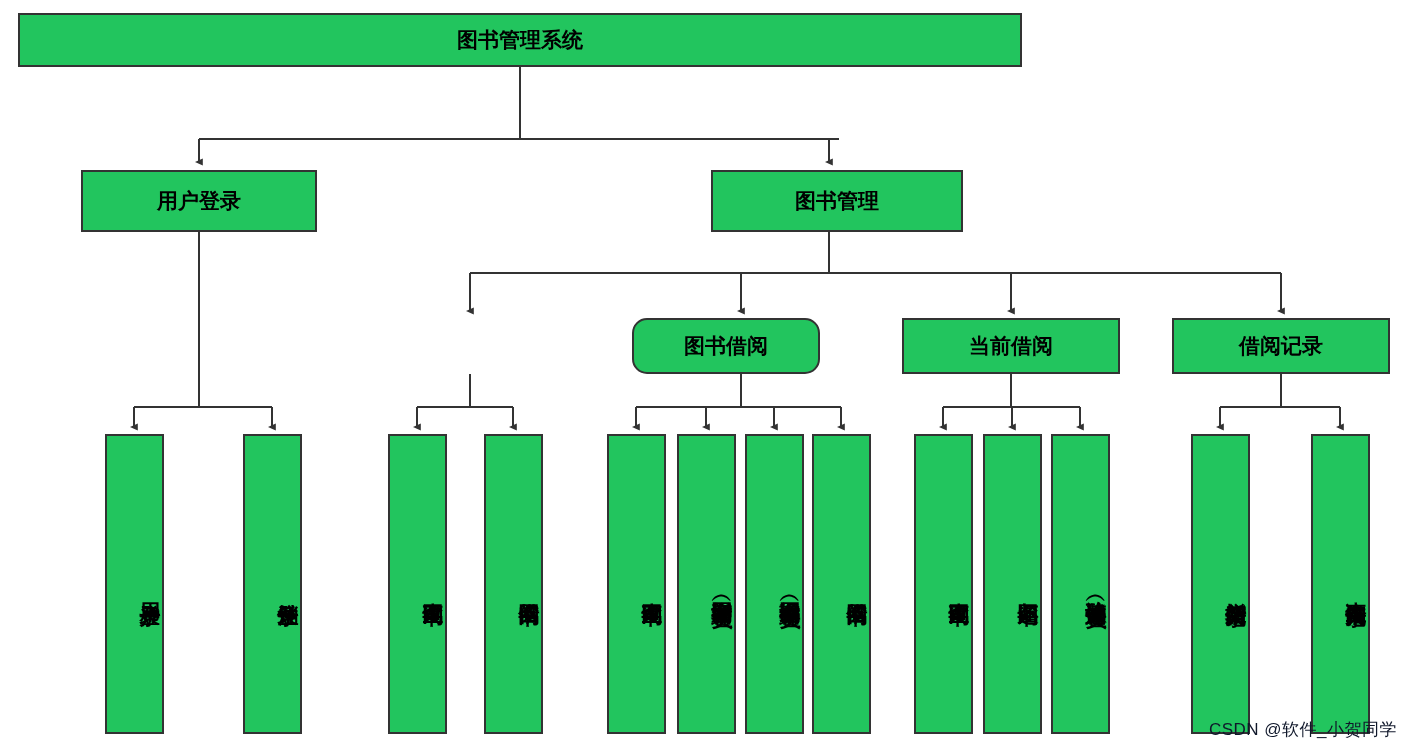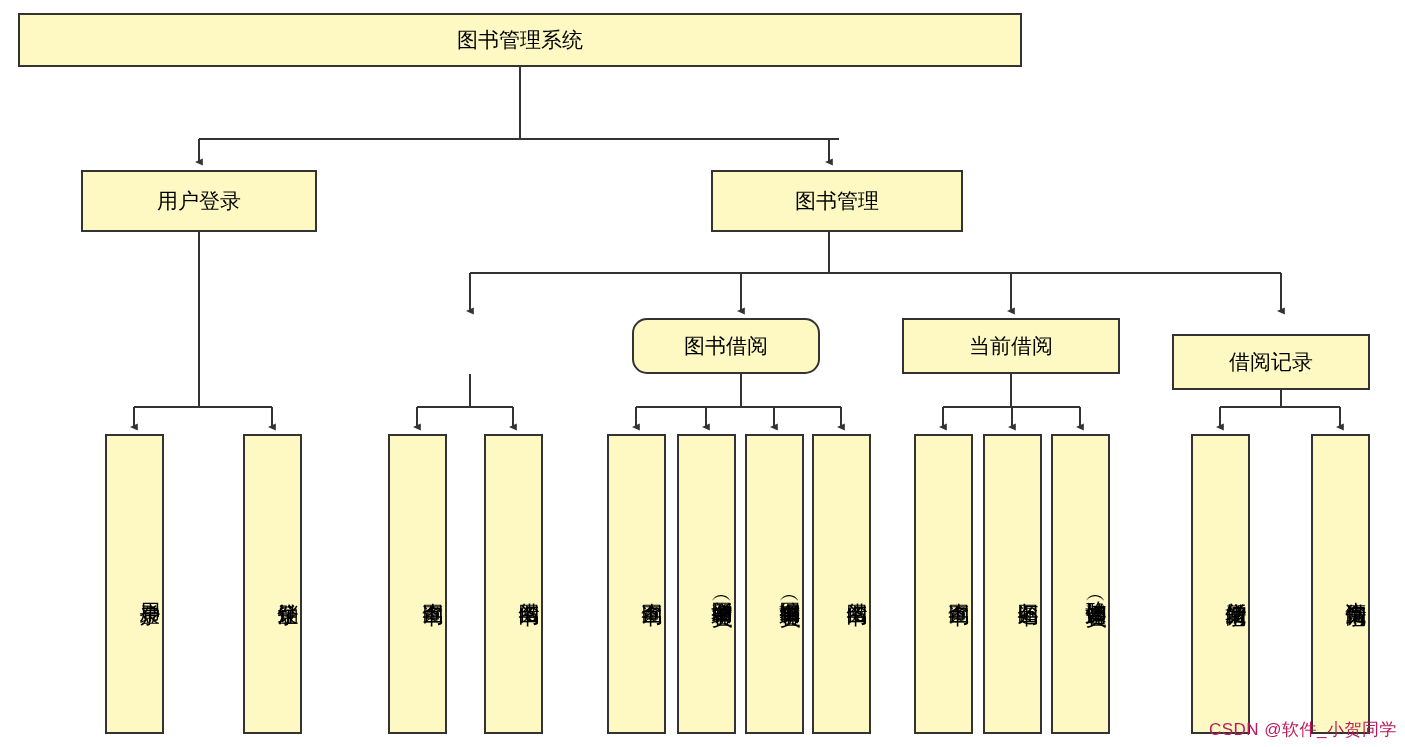--- a/index.html
+++ b/index.html
@@ -22,27 +22,28 @@
     left: 0;
     top: 0;
     width: 1405px;
     height: 747px;
     pointer-events: none;
   }
   .node {
     position: absolute;
     box-sizing: border-box;
     border: 2px solid #333333;
-    background: #fef9c3;
+    background: #22c55e;
     display: flex;
     align-items: center;
     justify-content: center;
     color: #000000;
     line-height: 1.18;
     text-align: center;
+    font-weight: bold;
   }
   .node.h {
     font-size: 21px;
   }
   .node.v {
     font-size: 21px;
     writing-mode: vertical-rl;
     text-orientation: upright;
     padding-top: 8px;
     align-items: flex-start;
@@ -55,21 +56,21 @@
     white-space: nowrap;
   }
   .node.h .lbl {
     white-space: nowrap;
   }
   #watermark {
     position: absolute;
     right: 8px;
     bottom: 6px;
     font-size: 17px;
-    color: #be185d;
+    color: #0f172a;
     white-space: nowrap;
     letter-spacing: 0.5px;
   }
 </style>
 </head>
 <body>
 
 <div id="canvas">
 
   <svg class="edges" viewBox="0 0 1405 747">
@@ -133,21 +134,21 @@
   <div class="node h" style="left:711px;top:170px;width:252px;height:62px;">
     <span class="lbl">图书管理</span>
   </div>
 
   <div class="node h" style="left:632px;top:318px;width:188px;height:56px;border-radius:15px;">
     <span class="lbl">图书借阅</span>
   </div>
   <div class="node h" style="left:902px;top:318px;width:218px;height:56px;">
     <span class="lbl">当前借阅</span>
   </div>
-  <div class="node h" style="left:1172px;top:318px;width:198px;height:56px;margin-top:16px;">
+  <div class="node h" style="left:1172px;top:318px;width:218px;height:56px;">
     <span class="lbl">借阅记录</span>
   </div>
 
   <div class="node v" style="left:105px;top:434px;width:59px;height:300px;">
     <span class="lbl">用户登录</span>
   </div>
   <div class="node v" style="left:243px;top:434px;width:59px;height:300px;">
     <span class="lbl">注销登录</span>
   </div>
   <div class="node v" style="left:388px;top:434px;width:59px;height:300px;">

